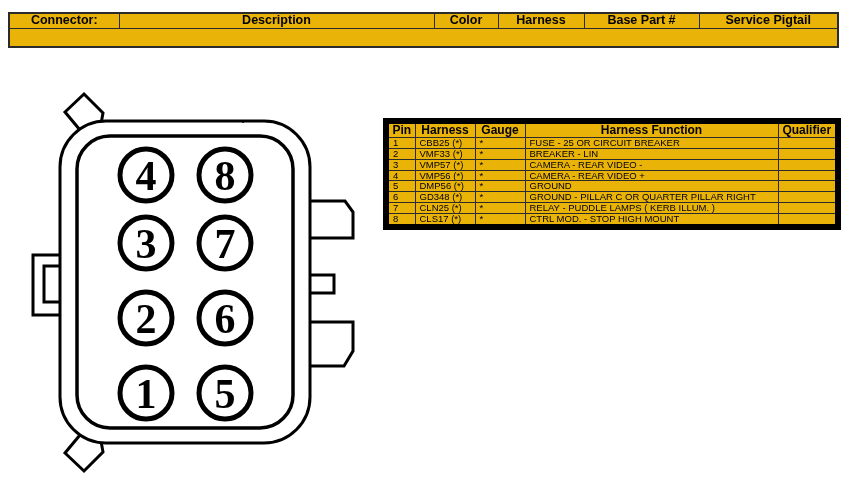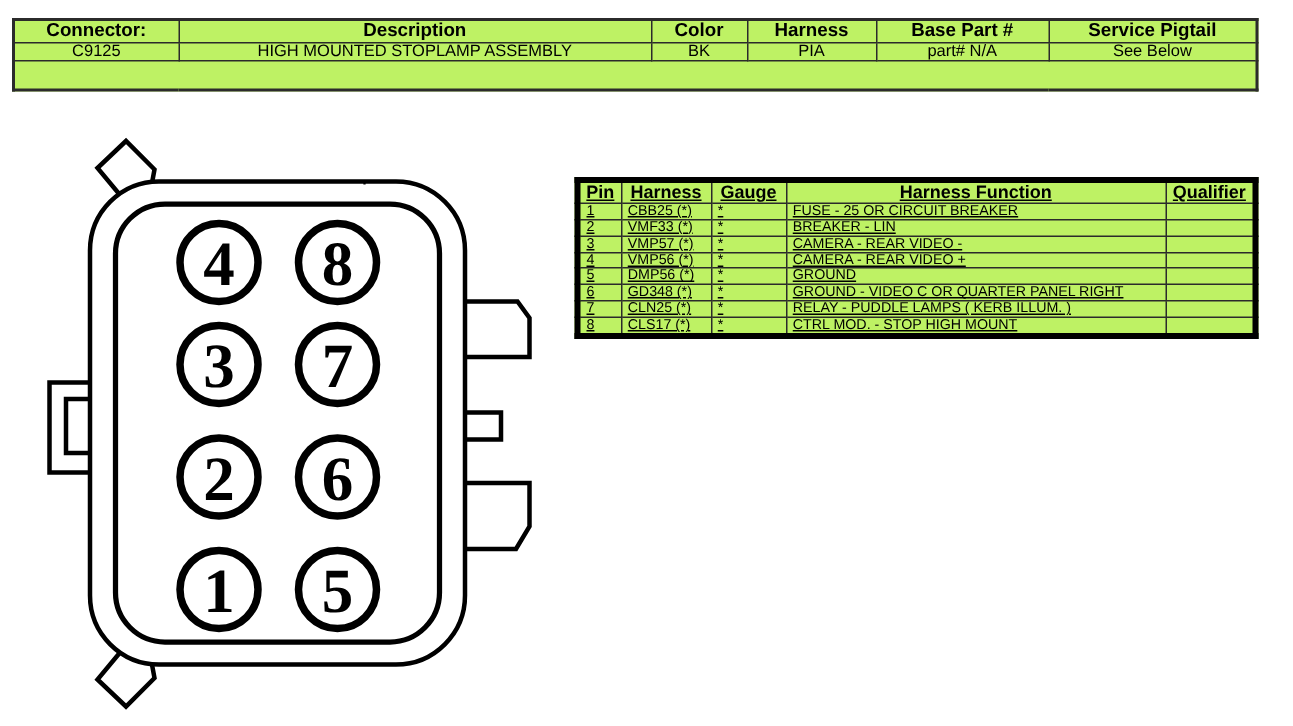--- a/index.html
+++ b/index.html
@@ -1,34 +1,34 @@
 <!DOCTYPE html>
 <html><head>
 <meta charset="utf-8">
 <style>
   * { margin:0; padding:0; box-sizing:border-box; }
   html,body { width:862px; height:484px; background:#fff; overflow:hidden; }
   body { position:relative; font-family:"Liberation Sans", sans-serif; color:#000; }
 
-  table { border-collapse:collapse; position:absolute; table-layout:fixed; background:#bef264; }
+  table { border-collapse:collapse; position:absolute; table-layout:fixed; background:#eab308; }
 
   
   .conn-table { left:8px; top:12px; width:829px; border:2px solid #2b2b2b; }
   .conn-table th {
     border:1px solid #2b2b2b; font-size:12.5px; font-weight:bold;
     height:15px; line-height:1.05; text-align:center; vertical-align:middle;
   }
   .conn-table td {
     border:1px solid #2b2b2b; font-size:11px; height:12px; line-height:1.05;
     text-align:center; vertical-align:middle; white-space:nowrap; overflow:hidden;
   }
   .conn-table tr.spacer td { border-left:none; border-right:none; border-bottom:none; height:19px; }
 
   
-  .pin-table { left:383px; top:118px; width:452px; border:4px solid #000000;text-decoration:underline; }
+  .pin-table { left:383px; top:118px; width:452px; border:6px solid #000000; }
   .pin-table th {
     border:1px solid #2b2b2b; font-size:12px; font-weight:bold;
     height:14px; line-height:1.05; text-align:center; vertical-align:middle;
   }
   .pin-table td {
     border:1px solid #2b2b2b; font-size:9.5px; height:10.5px; line-height:1.05;
     text-align:left; vertical-align:middle; padding:0 0 0 4px;
     white-space:nowrap; overflow:hidden;
   }
 
@@ -54,28 +54,20 @@
       <tr>
         <th>Connector:</th>
         <th>Description</th>
         <th>Color</th>
         <th>Harness</th>
         <th>Base Part #</th>
         <th>Service Pigtail</th>
       </tr>
     </thead>
   <tbody id="conn-body">
-      <tr>
-        <td>C9125</td>
-        <td>HIGH MOUNTED STOPLAMP ASSEMBLY</td>
-        <td>BK</td>
-        <td>PIA</td>
-        <td>part# N/A</td>
-        <td>See Below</td>
-      </tr>
       <tr class="spacer">
         <td colspan="6"></td>
       </tr>
     </tbody>
 </table>
 
 <svg class="diagram" width="335" height="395" viewBox="28 88 335 395" xmlns="http://www.w3.org/2000/svg">
   <g fill="#ffffff" stroke="#000000">
 
     <path stroke-width="3" d="M305,201 H345 L353,212 V238 H305 Z"></path>
@@ -163,21 +155,21 @@
         <td>5</td>
         <td>DMP56 (*)</td>
         <td>*</td>
         <td>GROUND</td>
         <td></td>
       </tr>
       <tr>
         <td>6</td>
         <td>GD348 (*)</td>
         <td>*</td>
-        <td>GROUND - VIDEO C OR QUARTER PANEL RIGHT</td>
+        <td>GROUND - PILLAR C OR QUARTER PILLAR RIGHT</td>
         <td></td>
       </tr>
       <tr>
         <td>7</td>
         <td>CLN25 (*)</td>
         <td>*</td>
         <td>RELAY - PUDDLE LAMPS ( KERB ILLUM. )</td>
         <td></td>
       </tr>
       <tr>

